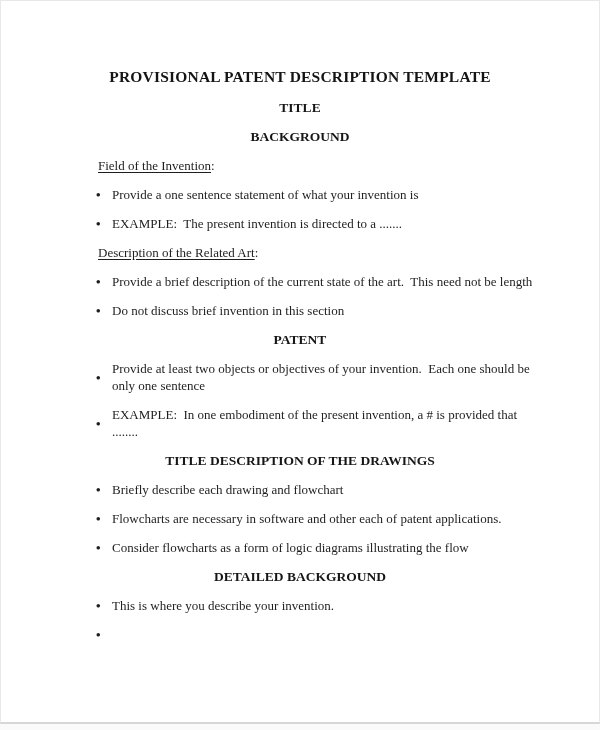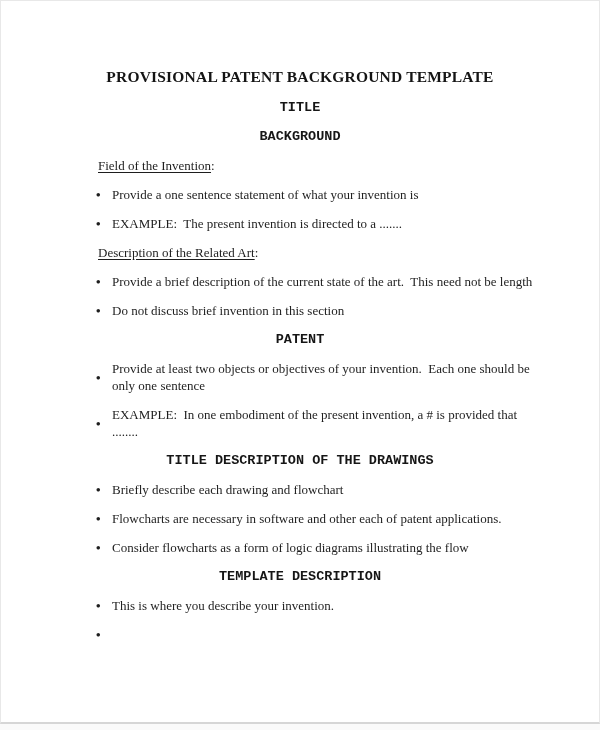--- a/index.html
+++ b/index.html
@@ -38,21 +38,20 @@
     color: #141414;
     letter-spacing: 0.2px;
   }
   .heading {
     margin: 0 0 12px 0;
     text-align: center;
     font-size: 13.5px;
     line-height: 17px;
     font-weight: bold;
     color: #161616;
-    font-family: Liberation Mono, monospace;
   }
   .subheading {
     margin: 0 0 12px 0;
     font-size: 13px;
     line-height: 17px;
     font-weight: normal;
   }
   .subheading .u {
     text-decoration: underline;
     text-underline-offset: 2px;
@@ -80,21 +79,21 @@
     flex: 0 0 auto;
   }
 </style>
 </head>
 <body>
 
 <main class="page">
   <div class="sheet">
     <article class="doc">
 
-      <h1 class="main-title">PROVISIONAL PATENT BACKGROUND TEMPLATE</h1>
+      <h1 class="main-title">PROVISIONAL PATENT DESCRIPTION TEMPLATE</h1>
 
       <h2 class="heading">TITLE</h2>
 
       <h2 class="heading">BACKGROUND</h2>
 
       <p class="subheading"><span class="u">Field of the Invention</span><span>:</span></p>
 
       <div class="bullet">
         <span class="dot"></span>
         <span class="bullet-text">Provide a one sentence statement of what your invention is</span>
@@ -136,21 +135,21 @@
       </div>
       <div class="bullet">
         <span class="dot"></span>
         <span class="bullet-text">Flowcharts are necessary in software and other each of patent applications.</span>
       </div>
       <div class="bullet">
         <span class="dot"></span>
         <span class="bullet-text">Consider flowcharts as a form of logic diagrams illustrating the flow</span>
       </div>
 
-      <h2 class="heading">TEMPLATE DESCRIPTION</h2>
+      <h2 class="heading">DETAILED BACKGROUND</h2>
 
       <div class="bullet">
         <span class="dot"></span>
         <span class="bullet-text">This is where you describe your invention.</span>
       </div>
       <div class="bullet">
         <span class="dot"></span>
       </div>
 
     </article>

